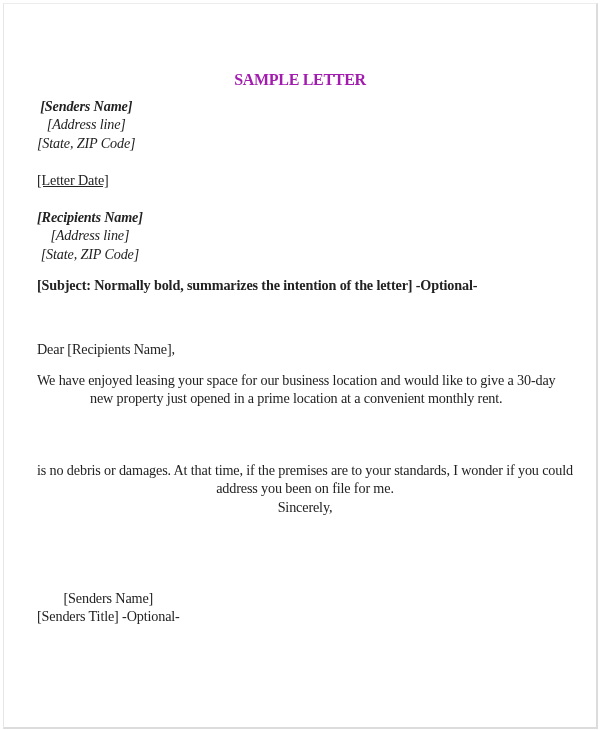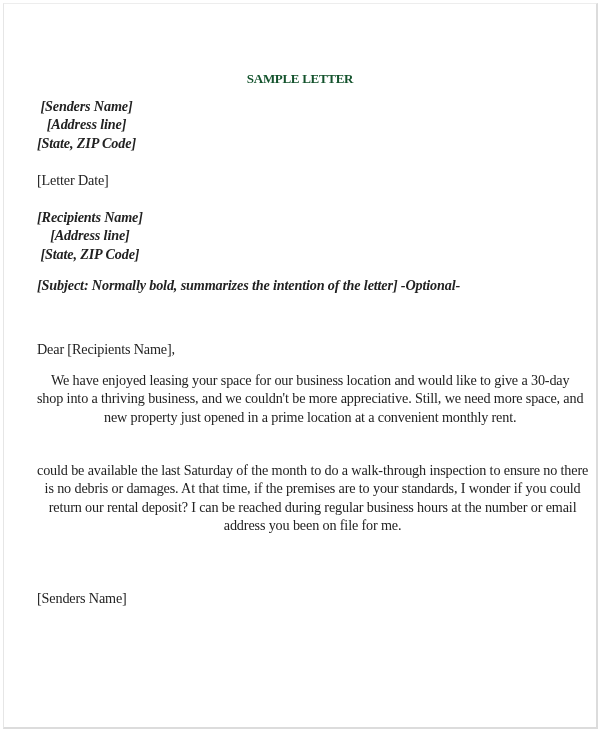--- a/index.html
+++ b/index.html
@@ -12,71 +12,70 @@
   }
   .doc {
     position: absolute; left: 37px; top: 0; width: 545px;
     font-family: "Liberation Serif", serif;
     font-size: 14.2px; line-height: 18.4px; color: #222222;
     letter-spacing: -0.15px;
   }
   .title {
     position: absolute; left: 0; top: 71px; width: 600px; text-align: center;
     font-family: "Liberation Serif", serif; font-weight: bold;
-    font-size: 13px; color: #14532d; letter-spacing: -0.3px;
+    font-size: 16px; color: #a21caf; letter-spacing: -0.3px;
   }
   .line { display: block; white-space: nowrap; text-align: center; }
   .bi { font-weight: bold; font-style: italic; }
-  .i { font-style: italic; font-weight: bold; }
-  .b { font-weight: bold; font-style: italic; }
+  .i { font-style: italic; }
+  .b { font-weight: bold; }
   .blk { position: absolute; left: 0; }
 </style>
 </head>
 <body>
 
 <div class="page"></div>
 
 <div class="title">SAMPLE LETTER</div>
 
 <div class="doc">
 
   <div class="blk" style="top:97px;">
     <span class="line bi">[Senders Name]</span>
     <span class="line i">[Address line]</span>
     <span class="line i">[State, ZIP Code]</span>
   </div>
 
-  <div class="blk" style="top:171px;">
+  <div class="blk" style="top:171px;text-decoration:underline;">
     <span class="line">[Letter Date]</span>
   </div>
 
   <div class="blk" style="top:208px;">
     <span class="line bi">[Recipients Name]</span>
     <span class="line i">[Address line]</span>
     <span class="line i">[State, ZIP Code]</span>
   </div>
 
   <div class="blk" style="top:276px;">
     <span class="line b">[Subject: Normally bold, summarizes the intention of the letter] -Optional-</span>
   </div>
 
   <div class="blk" style="top:340px;">
     <span class="line">Dear [Recipients Name],</span>
   </div>
 
   <div class="blk" style="top:371px;">
     <span class="line">We have enjoyed leasing your space for our business location and would like to give a 30-day</span>
-    <span class="line">shop into a thriving business, and we couldn't be more appreciative. Still, we need more space, and</span>
     <span class="line">new property just opened in a prime location at a convenient monthly rent.</span>
   </div>
 
   <div class="blk" style="top:461px;">
-    <span class="line">could be available the last Saturday of the month to do a walk-through inspection to ensure no there</span>
     <span class="line">is no debris or damages. At that time, if the premises are to your standards, I wonder if you could</span>
-    <span class="line">return our rental deposit? I can be reached during regular business hours at the number or email</span>
     <span class="line">address you been on file for me.</span>
+    <span class="line">Sincerely,</span>
   </div>
 
   <div class="blk" style="top:589px;">
     <span class="line">[Senders Name]</span>
+    <span class="line">[Senders Title] -Optional-</span>
   </div>
 
 </div>
 
 </body></html>

